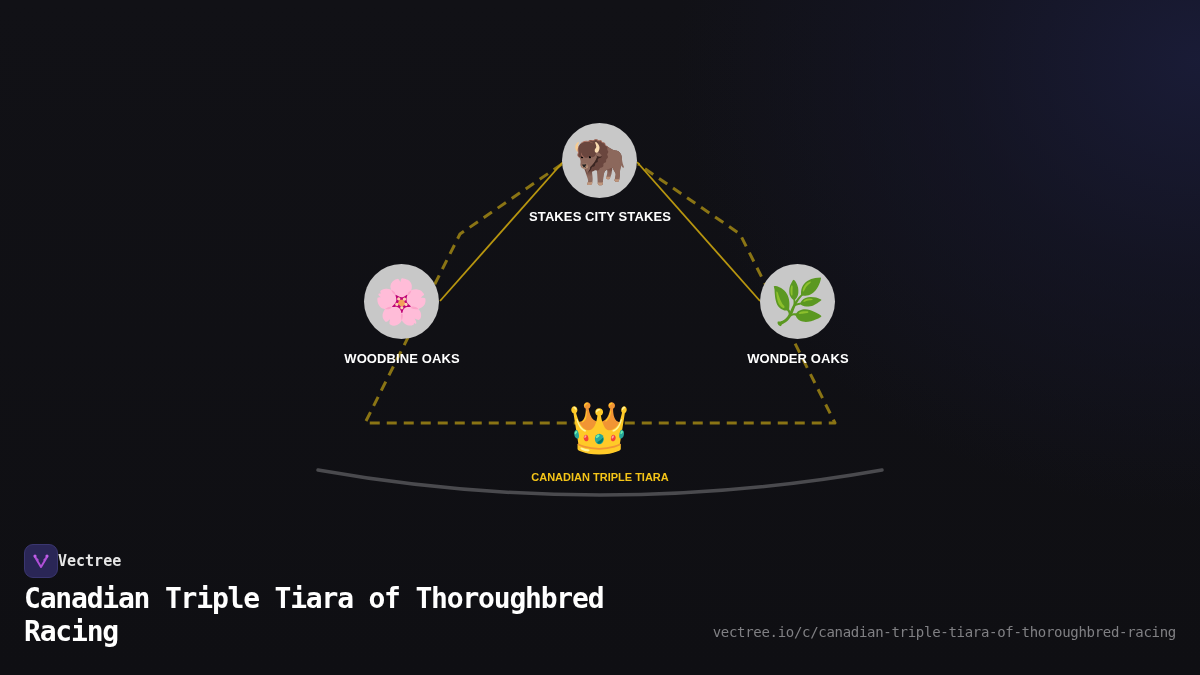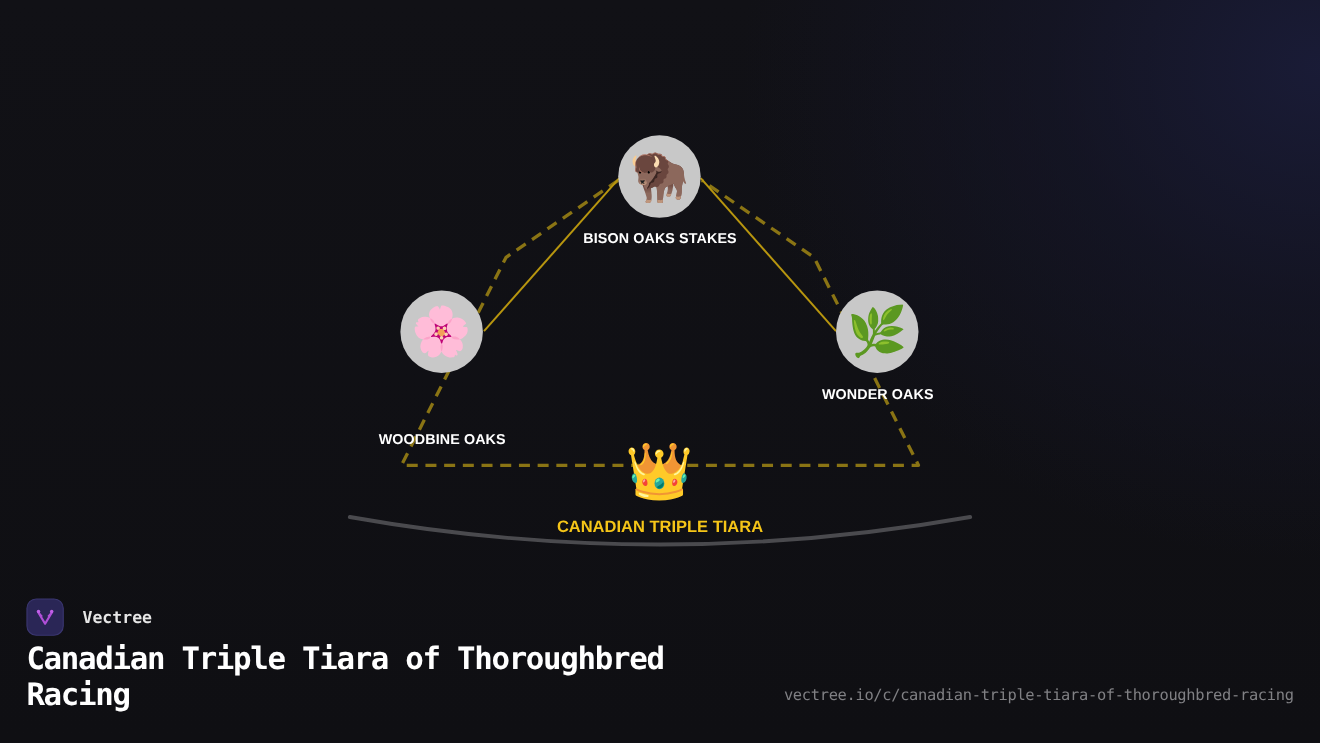--- a/index.html
+++ b/index.html
@@ -24,24 +24,24 @@
     position: absolute; transform: translateX(-50%);
     color: #ffffff; font-weight: bold; font-size: 13px; white-space: nowrap;
     letter-spacing: 0.1px;
   }
   .crown {
     position: absolute; left: 568px; top: 398px; width: 64px; height: 60px;
     font-size: 50px; line-height: 60px; text-align: center;
   }
   .goal-label {
     position: absolute; left: 600px; top: 471px; transform: translateX(-50%);
-    color: #f5c518; font-weight: bold; font-size: 15px; white-space: nowrap;
+    color: #f5c518; font-weight: bold; font-size: 11px; white-space: nowrap;
   }
   .brand {
-    position: absolute; left: 24px; top: 544px; display: flex; align-items: center; gap: 17px;
+    position: absolute; left: 24px; top: 544px; display: flex; align-items: center; gap: 0;
   }
   .brand-logo {
     width: 34px; height: 34px; border-radius: 9px; background: #2a2656;
     border: 1px solid #3a3670; box-sizing: border-box;
     display: flex; align-items: center; justify-content: center;
   }
   .brand-name {
     color: #e6e6e6; font-family: "DejaVu Sans Mono", monospace; font-weight: bold; font-size: 15px;
   }
   .page-title {
@@ -66,26 +66,26 @@
 
   <line x1="563" y1="162" x2="440" y2="301" stroke="#b8960f" stroke-width="1.8"></line>
   <line x1="637" y1="162" x2="760" y2="301" stroke="#b8960f" stroke-width="1.8"></line>
 
   <path d="M 318 470 Q 600 520 882 470" fill="none" stroke="#4a4a4e" stroke-width="3.5" stroke-linecap="round"></path>
 </svg>
 
 <div class="node" style="left:562px; top:123px;">
   <span>🦬</span>
 </div>
-<div class="node-label" style="left:600px; top:209px;">BISON OAKS STAKES</div>
+<div class="node-label" style="left:600px; top:209px;">STAKES CITY STAKES</div>
 
 <div class="node" style="left:364px; top:264px;">
   <span>🌸</span>
 </div>
-<div class="node-label" style="left:402px; top:351px;margin-top:41px;">WOODBINE OAKS</div>
+<div class="node-label" style="left:402px; top:351px;">WOODBINE OAKS</div>
 
 <div class="node" style="left:760px; top:264px;">
   <span>🌿</span>
 </div>
 <div class="node-label" style="left:798px; top:351px;">WONDER OAKS</div>
 
 <div class="crown">👑</div>
 <div class="goal-label">CANADIAN TRIPLE TIARA</div>
 
 <div class="brand">

